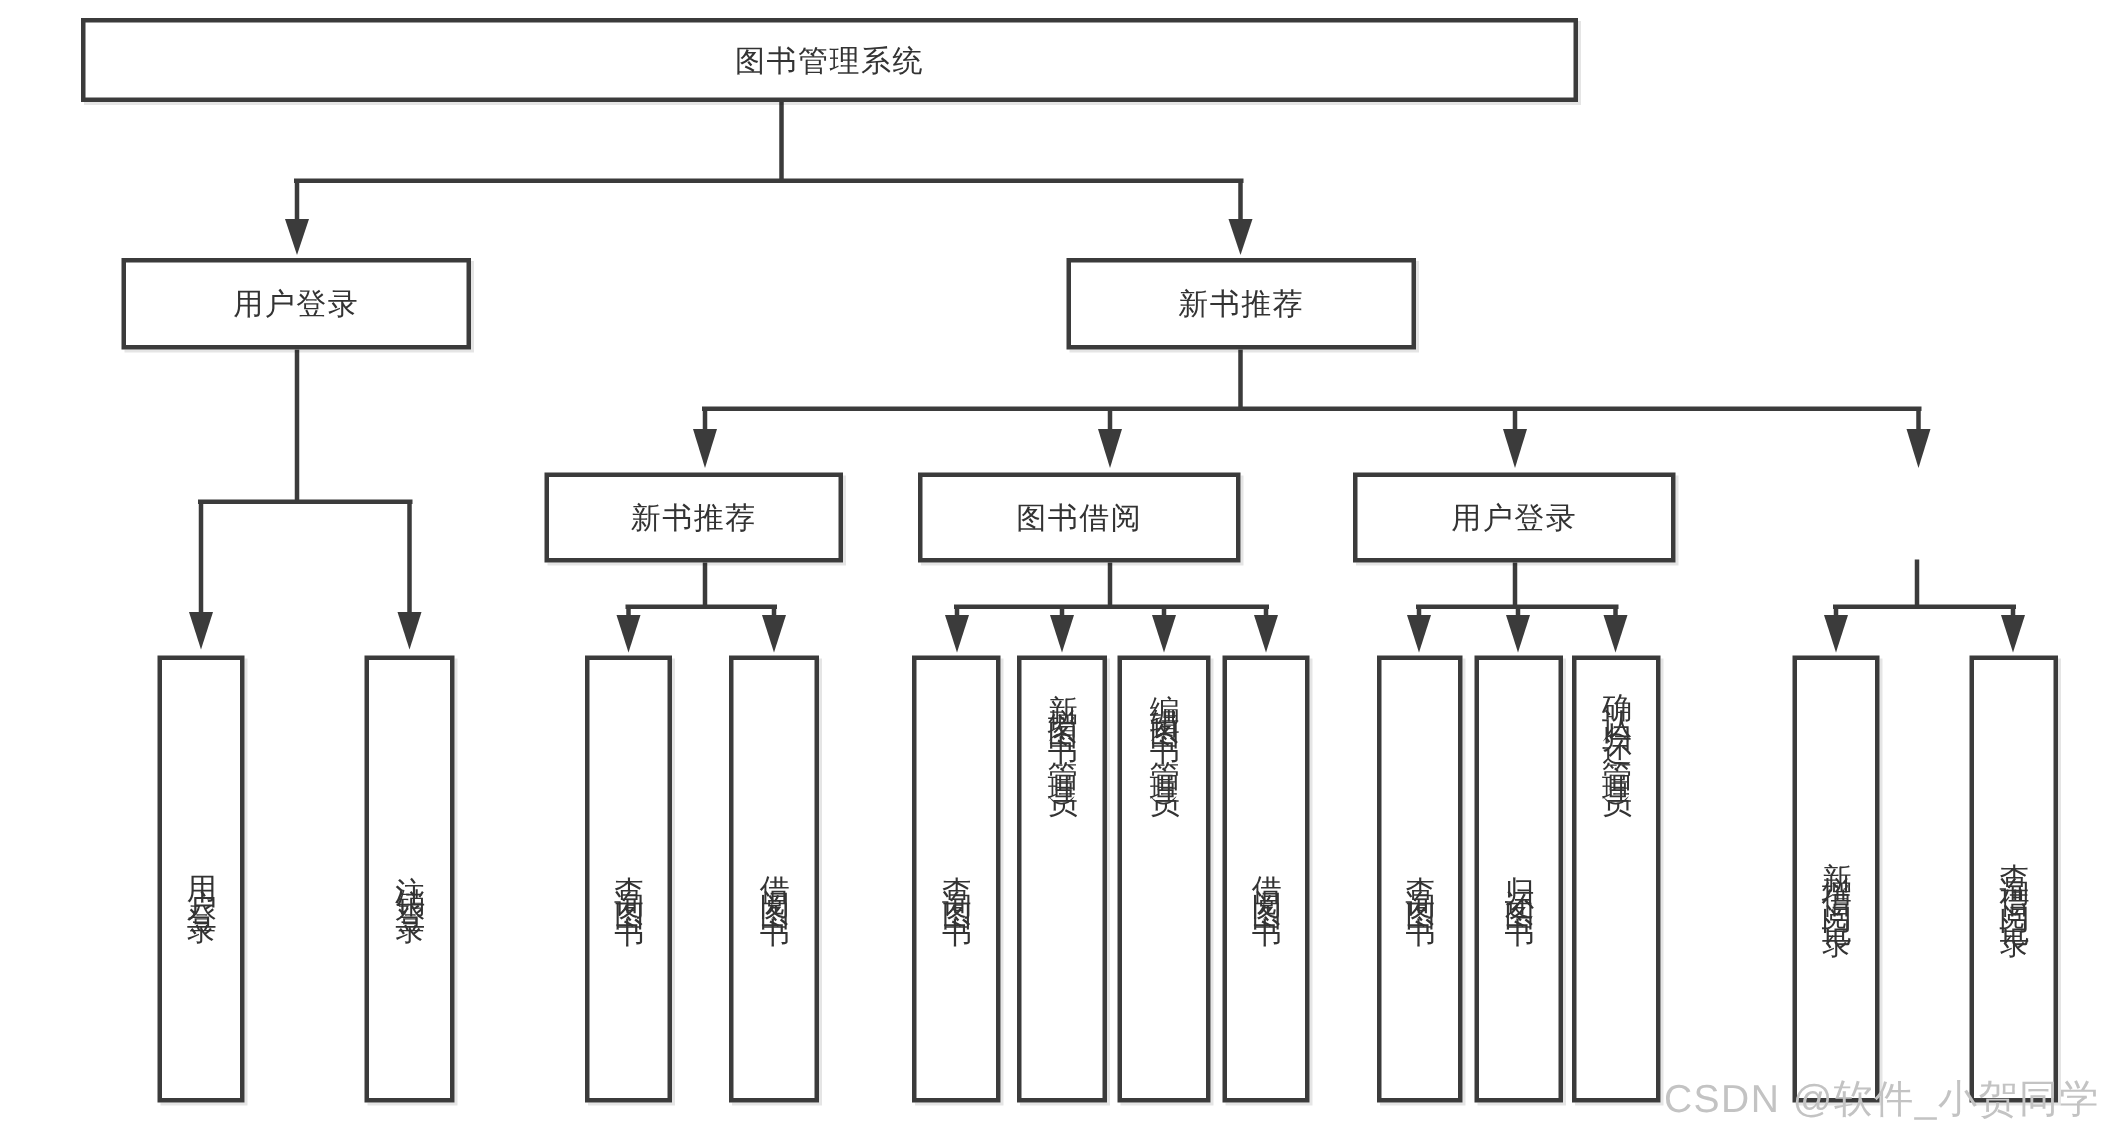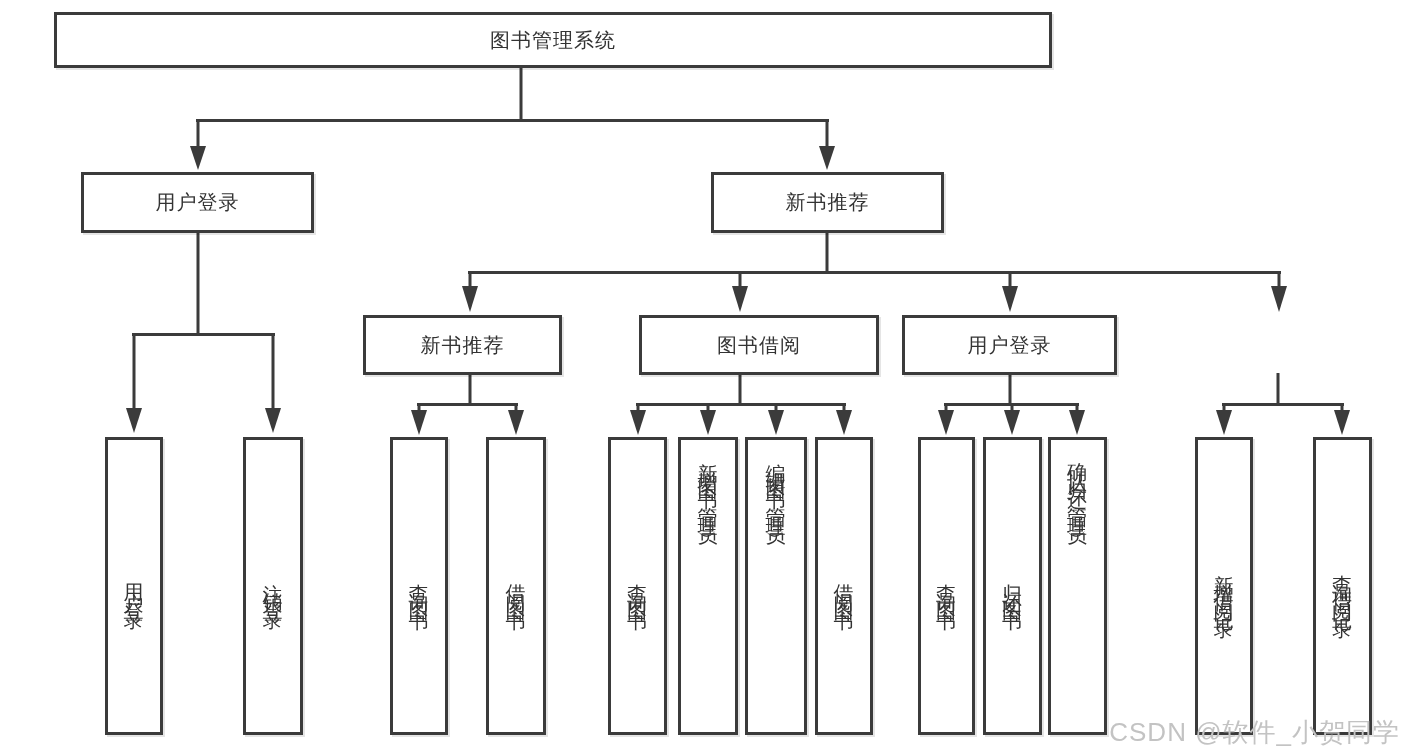--- a/index.html
+++ b/index.html
@@ -37,21 +37,21 @@
     color:#333;
     white-space:nowrap;
   }
   .top-align{align-items:flex-start;}
   .top-align .vtext{padding-top:7px;}
   
   #nRoot{left:22px;top:12px;width:998px;height:56px;margin-left:32px;}
   #nUserLogin{left:81px;top:172px;width:233px;height:61px;}
   #nBookMgmt{left:711px;top:172px;width:233px;height:61px;}
   #nNewBook{left:363px;top:315px;width:199px;height:60px;}
-  #nBorrow{left:639px;top:315px;width:240px;height:60px;}
+  #nBorrow{left:612px;top:315px;width:215px;height:60px;}
   #nCurrent{left:902px;top:315px;width:215px;height:60px;}
   #nRecords{left:1171px;top:315px;width:215px;height:60px;}
   
   #lUL1{left:105px;width:58px;}
   #lUL2{left:243px;width:60px;}
   #lNB1{left:390px;width:58px;}
   #lNB2{left:486px;width:60px;}
   #lBR1{left:608px;width:59px;}
   #lBR2{left:678px;width:60px;}
   #lBR3{left:745px;width:62px;}

